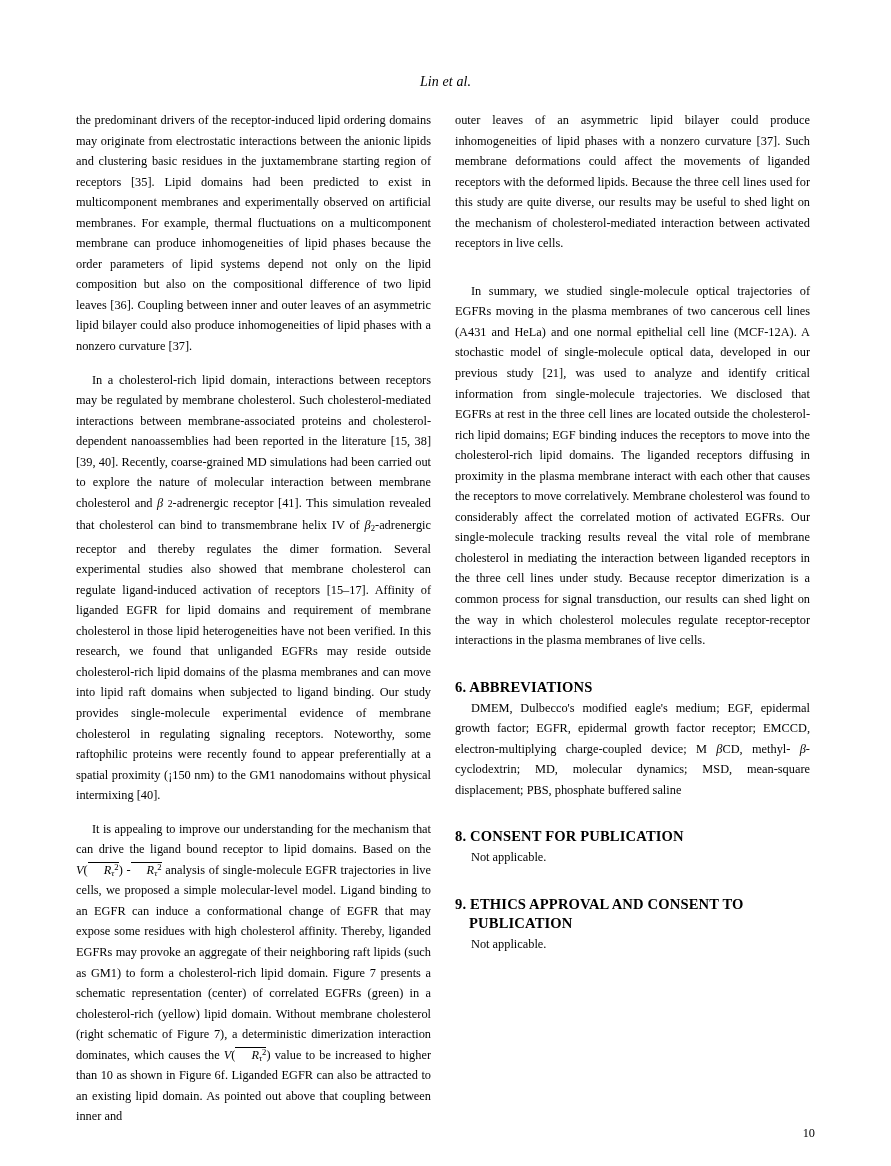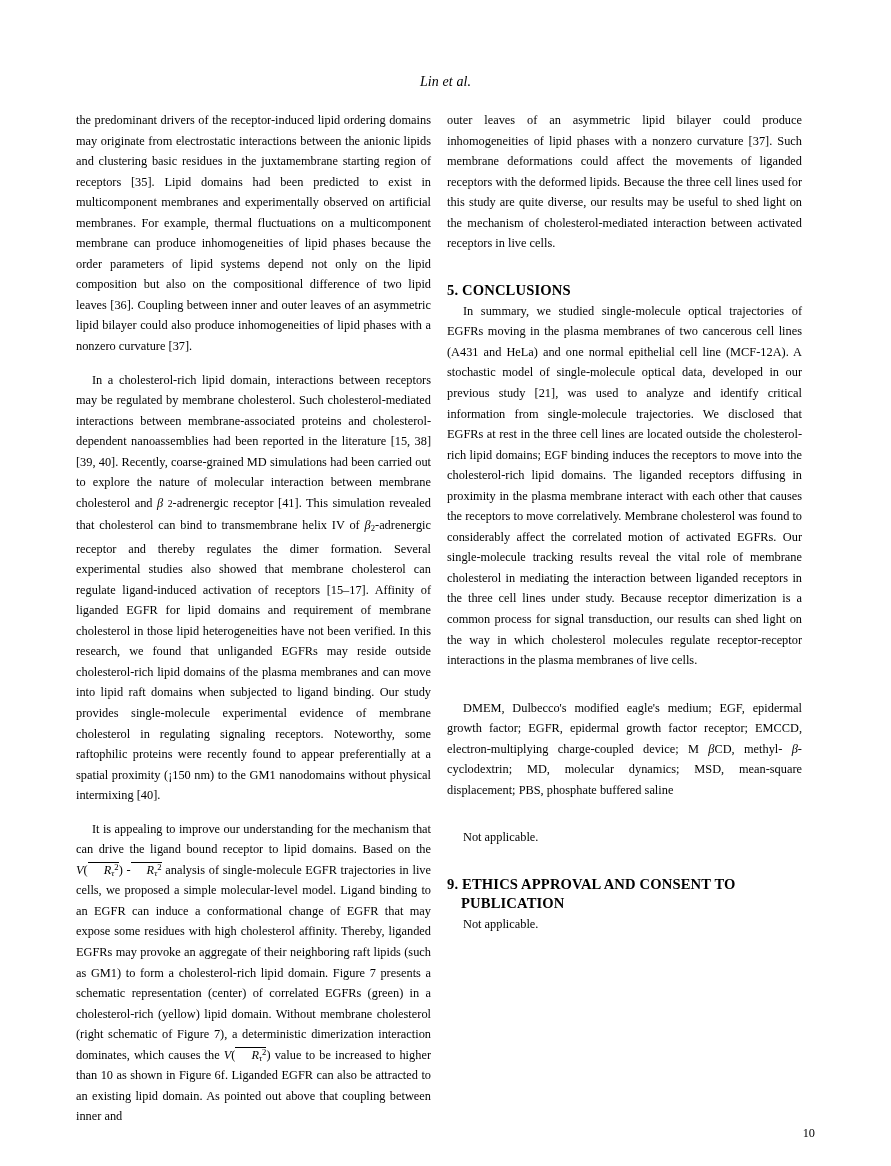--- a/index.html
+++ b/index.html
@@ -36,21 +36,21 @@
   }
 
   
   .columns {
     position: absolute;
     left: 76px;
     top: 110px;
     width: 739px;
     height: 1000px;
     display: flex;
-    gap: 16px;
+    gap: 24px;
   }
   .col {
     width: 355px;
     flex: 0 0 355px;
   }
 
   
   p.para {
     margin: 0;
     font-size: 12.35px;
@@ -132,30 +132,31 @@
 
       <p class="para"><span>It is appealing to improve our understanding for the mechanism that can drive the ligand bound receptor to lipid domains. Based on the</span> <span class="math"><span>V</span><span class="upright">(</span><span class="ovl"><span>R</span><span class="sub">τ</span><span class="sup">2</span></span><span class="upright">)</span> <span class="upright">-</span><span class="ovl"><span>R</span><span class="sub">τ</span><span class="sup">2</span></span></span> <span>analysis of single-molecule EGFR trajectories in live cells, we proposed a simple molecular-level model. Ligand binding to an EGFR can induce a conformational change of EGFR that may expose some residues with high cholesterol affinity. Thereby, liganded EGFRs may provoke an aggregate of their neighboring raft lipids (such as GM1) to form a cholesterol-rich lipid domain. Figure 7 presents a schematic representation (center) of correlated EGFRs (green) in a cholesterol-rich (yellow) lipid domain. Without membrane cholesterol (right schematic of Figure 7), a deterministic dimerization interaction dominates, which causes the</span> <span class="math"><span>V</span><span class="upright">(</span><span class="ovl"><span>R</span><span class="sub">τ</span><span class="sup">2</span></span><span class="upright">)</span></span> <span>value to be increased to higher than 10 as shown in Figure 6f. Liganded EGFR can also be attracted to an existing lipid domain. As pointed out above that coupling between inner and</span></p>
 
     </div>
 
     <div class="col">
 
       <p class="para noindent">outer leaves of an asymmetric lipid bilayer could produce inhomogeneities of lipid phases with a nonzero curvature [37]. Such membrane deformations could affect the movements of liganded receptors with the deformed lipids. Because the three cell lines used for this study are quite diverse, our results may be useful to shed light on the mechanism of cholesterol-mediated interaction between activated receptors in live cells.</p>
 
       <div class="sec-block">
-        <h2 class="section">5. CONCLUSIONS</h2>
         <p class="para after-head">In summary, we studied single-molecule optical trajectories of EGFRs moving in the plasma membranes of two cancerous cell lines (A431 and HeLa) and one normal epithelial cell line (MCF-12A). A stochastic model of single-molecule optical data, developed in our previous study [21], was used to analyze and identify critical information from single-molecule trajectories. We disclosed that EGFRs at rest in the three cell lines are located outside the cholesterol-rich lipid domains; EGF binding induces the receptors to move into the cholesterol-rich lipid domains. The liganded receptors diffusing in proximity in the plasma membrane interact with each other that causes the receptors to move correlatively. Membrane cholesterol was found to considerably affect the correlated motion of activated EGFRs. Our single-molecule tracking results reveal the vital role of membrane cholesterol in mediating the interaction between liganded receptors in the three cell lines under study. Because receptor dimerization is a common process for signal transduction, our results can shed light on the way in which cholesterol molecules regulate receptor-receptor interactions in the plasma membranes of live cells.</p>
       </div>
 
       <div class="sec-block">
+        <h2 class="section">6. ABBREVIATIONS</h2>
         <p class="para after-head"><span>DMEM, Dulbecco's modified eagle's medium; EGF, epidermal growth factor; EGFR, epidermal growth factor receptor; EMCCD, electron-multiplying charge-coupled device; M</span> <span class="math beta">β</span><span>CD, methyl-</span> <span class="math beta">β</span><span>-cyclodextrin; MD, molecular dynamics; MSD, mean-square displacement; PBS, phosphate buffered saline</span></p>
       </div>
 
 
       <div class="sec-block">
+        <h2 class="section">8. CONSENT FOR PUBLICATION</h2>
         <p class="para after-head">Not applicable.</p>
       </div>
 
       <div class="sec-block">
         <h2 class="section"><span>9. ETHICS APPROVAL AND CONSENT TO</span><span class="cont-line">PUBLICATION</span></h2>
         <p class="para after-head">Not applicable.</p>
       </div>
 
     </div>
 

